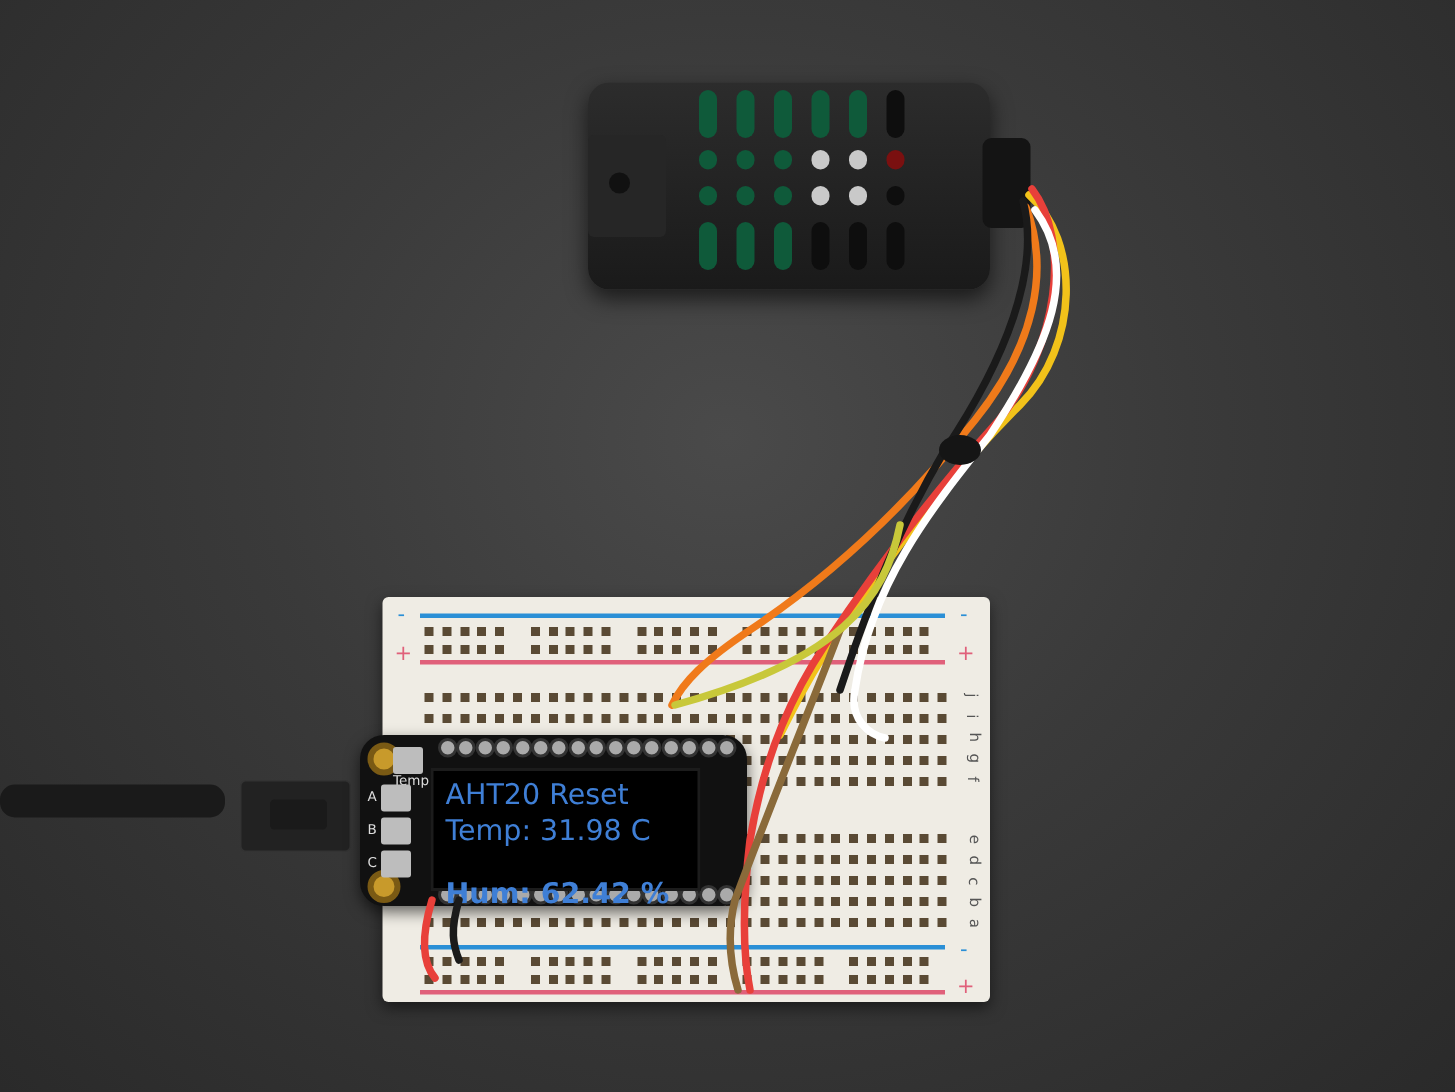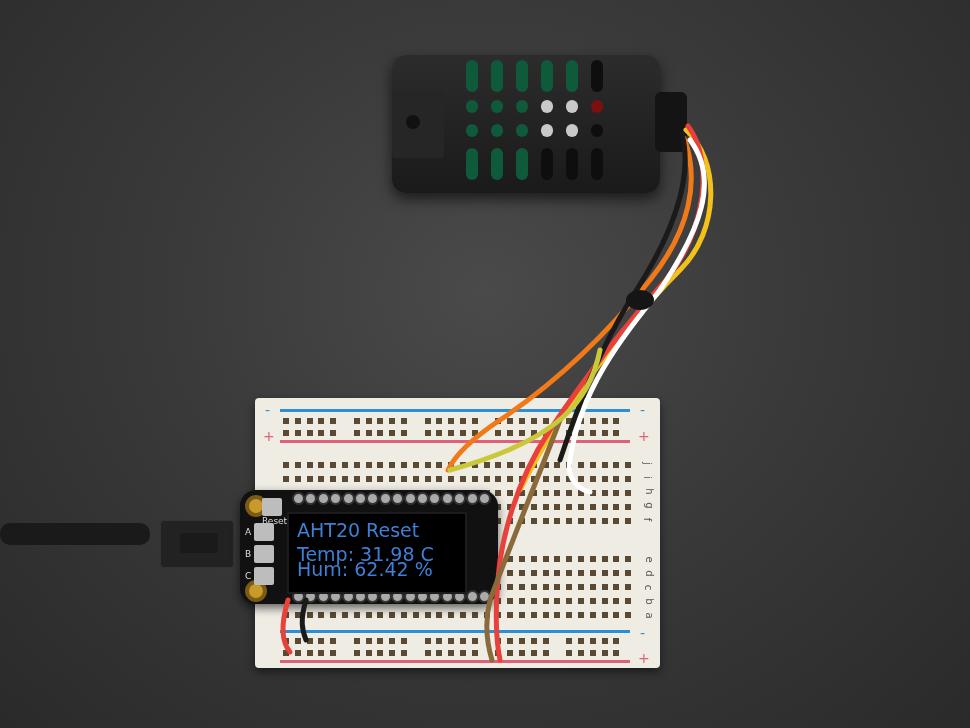--- a/index.html
+++ b/index.html
@@ -498,21 +498,21 @@
   <div class="abs rowlabel" style="left:646px;top:568px;">d</div>
   <div class="abs rowlabel" style="left:646px;top:582px;">c</div>
   <div class="abs rowlabel" style="left:646px;top:596px;">b</div>
   <div class="abs rowlabel" style="left:646px;top:610px;">a</div>
 </div>
 
 <div class="abs feather"></div>
 <div class="abs mount" style="left:245px;top:495px;"></div>
 <div class="abs mount" style="left:245px;top:580px;"></div>
 <div class="abs btn" style="left:262px;top:498px;"></div>
-<div class="abs btn-label" style="left:262px;top:516px;">Reset</div>
+<div class="abs btn-label" style="left:262px;top:516px;">Temp</div>
 <div class="abs btn" style="left:254px;top:523px;"></div>
 <div class="abs btn" style="left:254px;top:545px;"></div>
 <div class="abs btn" style="left:254px;top:567px;"></div>
 <div class="abs btn-label" style="left:245px;top:527px;">A</div>
 <div class="abs btn-label" style="left:245px;top:549px;">B</div>
 <div class="abs btn-label" style="left:245px;top:571px;">C</div>
 <div id="pins">
     <div class="abs pin" style="left: 292px; top: 492px;"></div>
     <div class="abs pin" style="left: 292px; top: 590px;"></div>
     <div class="abs pin" style="left: 304.4px; top: 492px;"></div>
@@ -543,21 +543,21 @@
     <div class="abs pin" style="left: 453.2px; top: 590px;"></div>
     <div class="abs pin" style="left: 465.6px; top: 492px;"></div>
     <div class="abs pin" style="left: 465.6px; top: 590px;"></div>
     <div class="abs pin" style="left: 478px; top: 492px;"></div>
     <div class="abs pin" style="left: 478px; top: 590px;"></div>
   </div>
 
 <div class="abs oled"></div>
 <div class="abs oled-text" style="top:519px;">AHT20 Reset</div>
 <div class="abs oled-text" style="top:543px;">Temp: 31.98 C</div>
-<div class="abs oled-text" style="top:558px;">Hum: 62.42 %</div>
+<div class="abs oled-text" style="top:585px;font-weight:bold;">Hum: 62.42 %</div>
 
 <svg class="wires" width="970" height="728">
   <g fill="none" stroke-linecap="round" stroke-width="5">
     <path d="M686 130 C720 160 720 230 680 270 C640 310 600 360 560 420 C540 450 530 470 520 490" stroke="#f2c21a"></path>
     <path d="M688 126 C714 160 706 230 666 280 C630 320 590 370 550 430 C530 460 510 500 500 560 C494 610 496 640 500 660" stroke="#e8403a"></path>
     <path d="M684 138 C700 180 690 230 650 280 C610 330 560 380 500 420 C470 440 455 455 448 470" stroke="#f07a1a"></path>
     <path d="M690 140 C720 180 700 230 660 290 C620 340 580 390 570 460 C566 480 580 490 590 492" stroke="#ffffff"></path>
     <path d="M682 134 C694 180 670 240 630 300 C600 350 580 400 560 460" stroke="#1a1a1a"></path>
     <path d="M560 420 C545 460 520 520 490 600 C485 620 486 640 492 660" stroke="#8a6a3a"></path>
     <path d="M600 350 C590 400 560 440 450 470" stroke="#c8c83a"></path>

